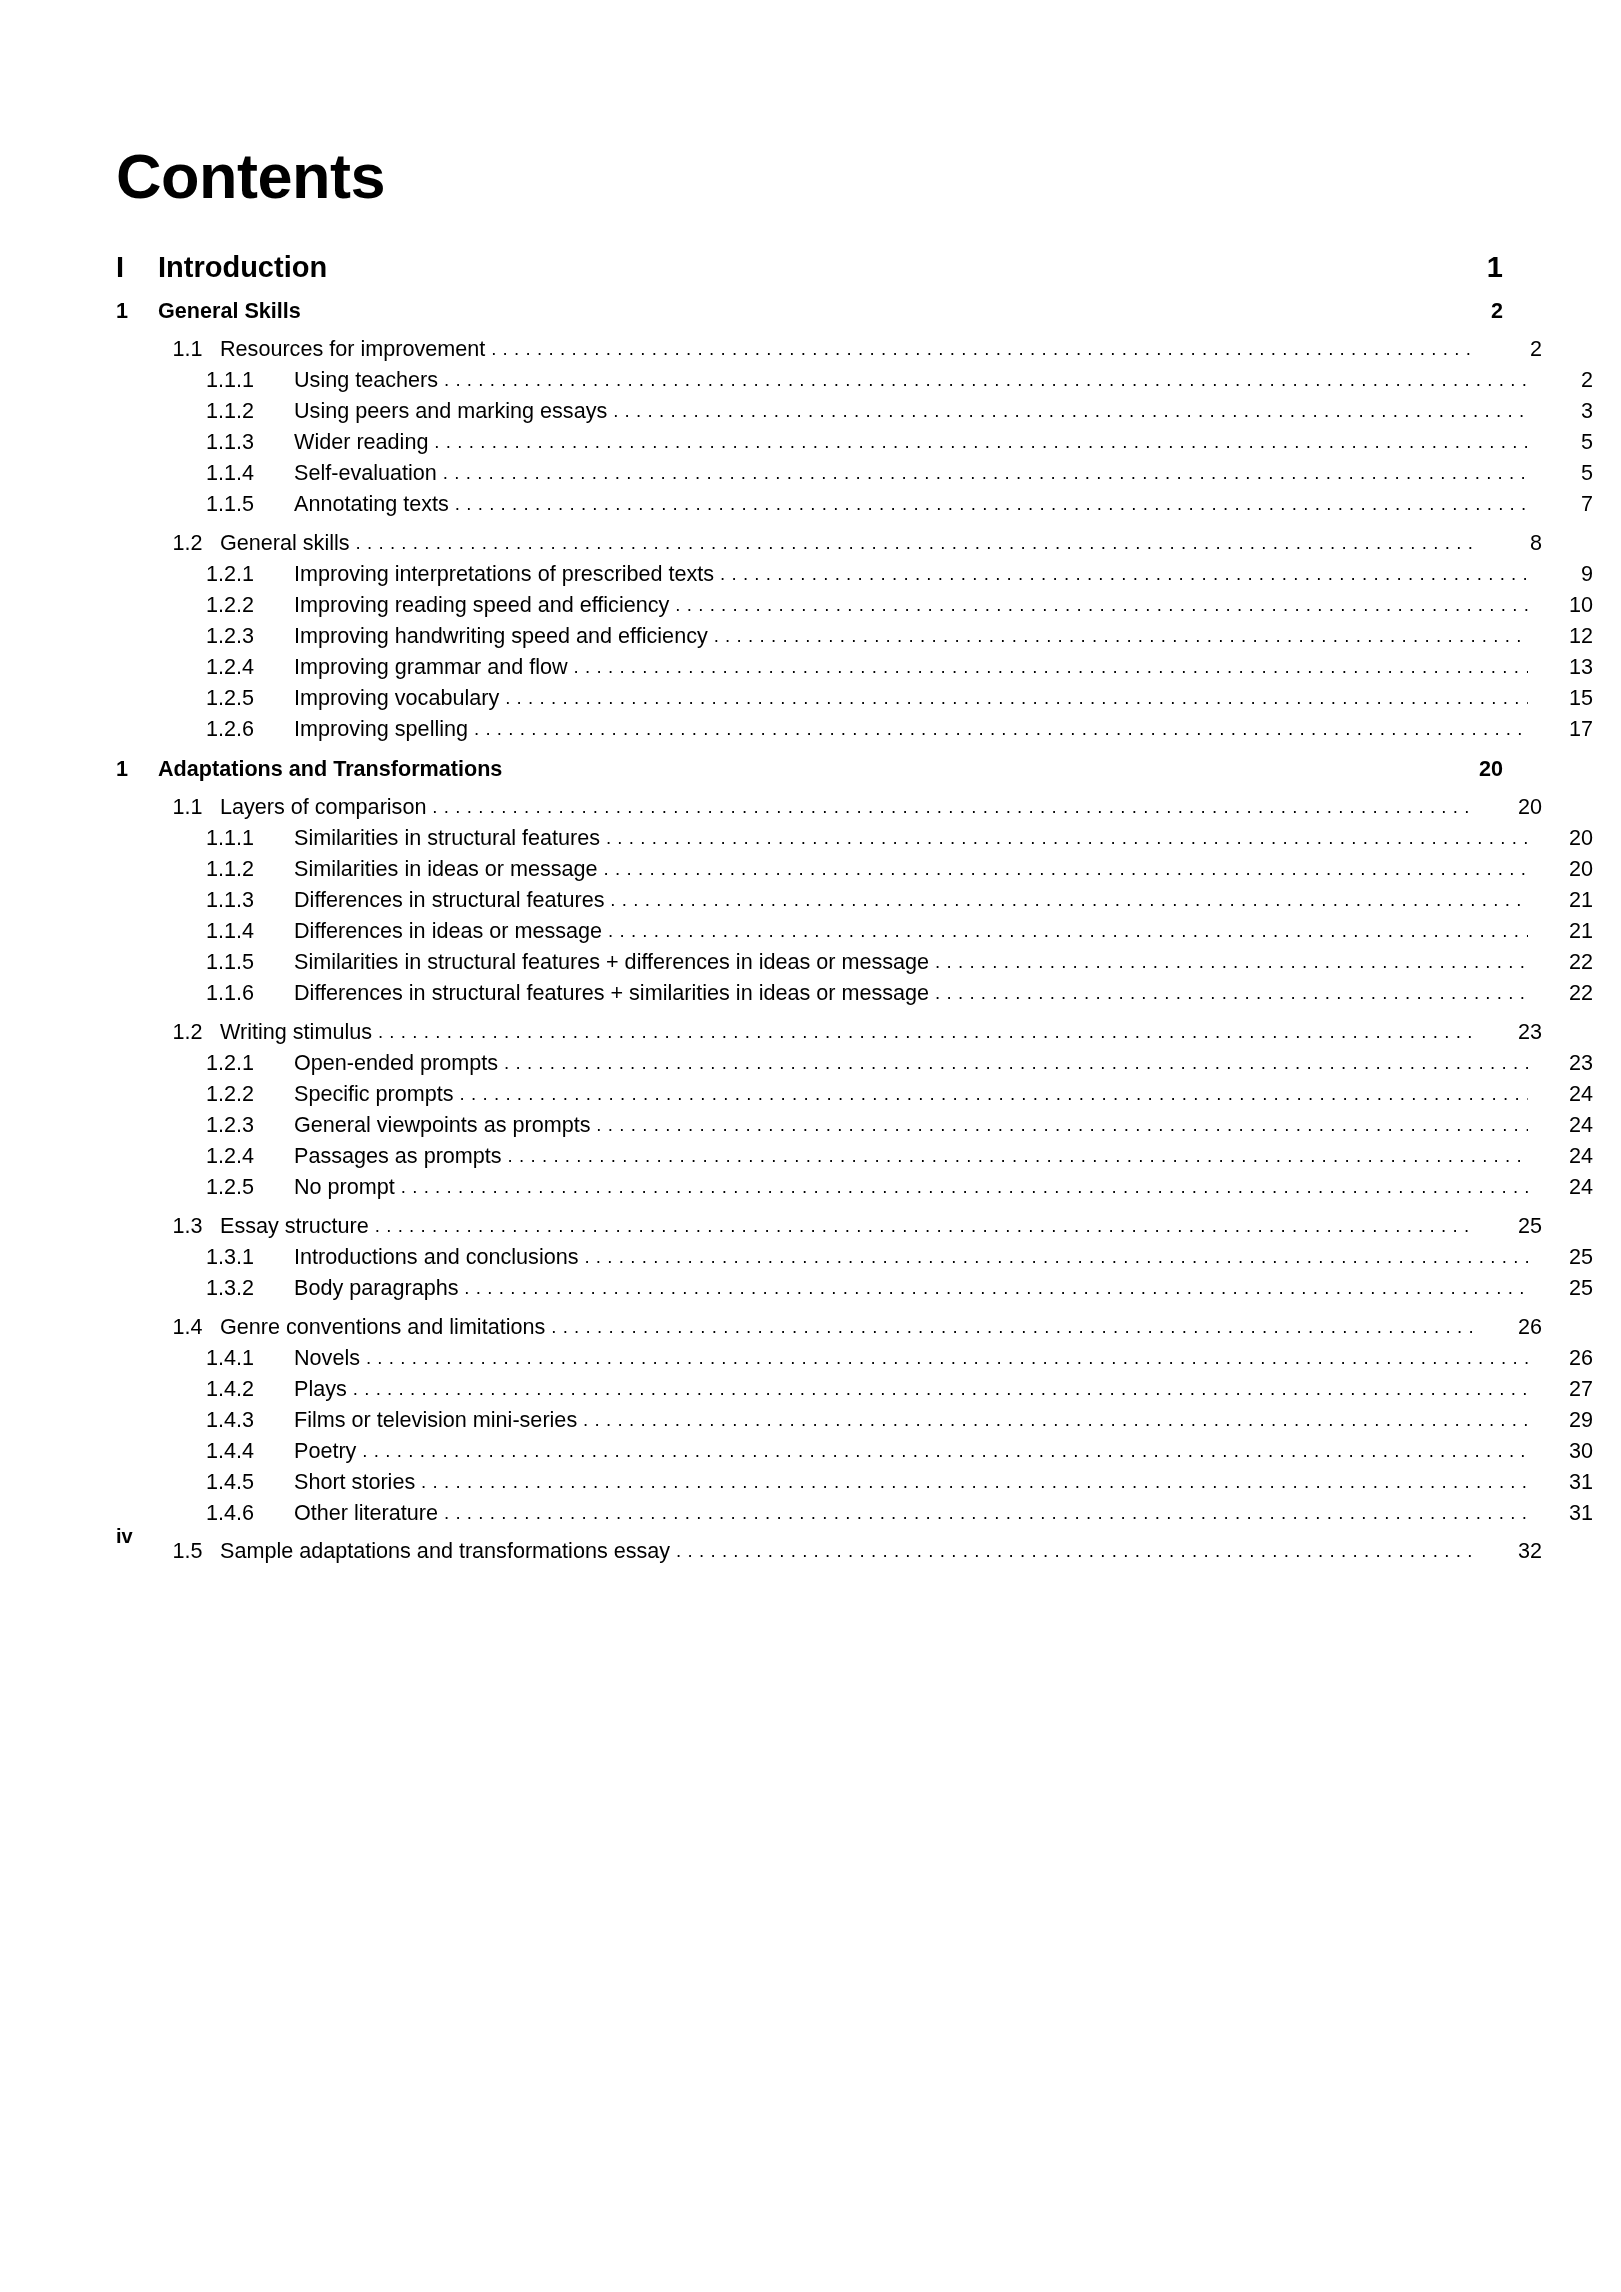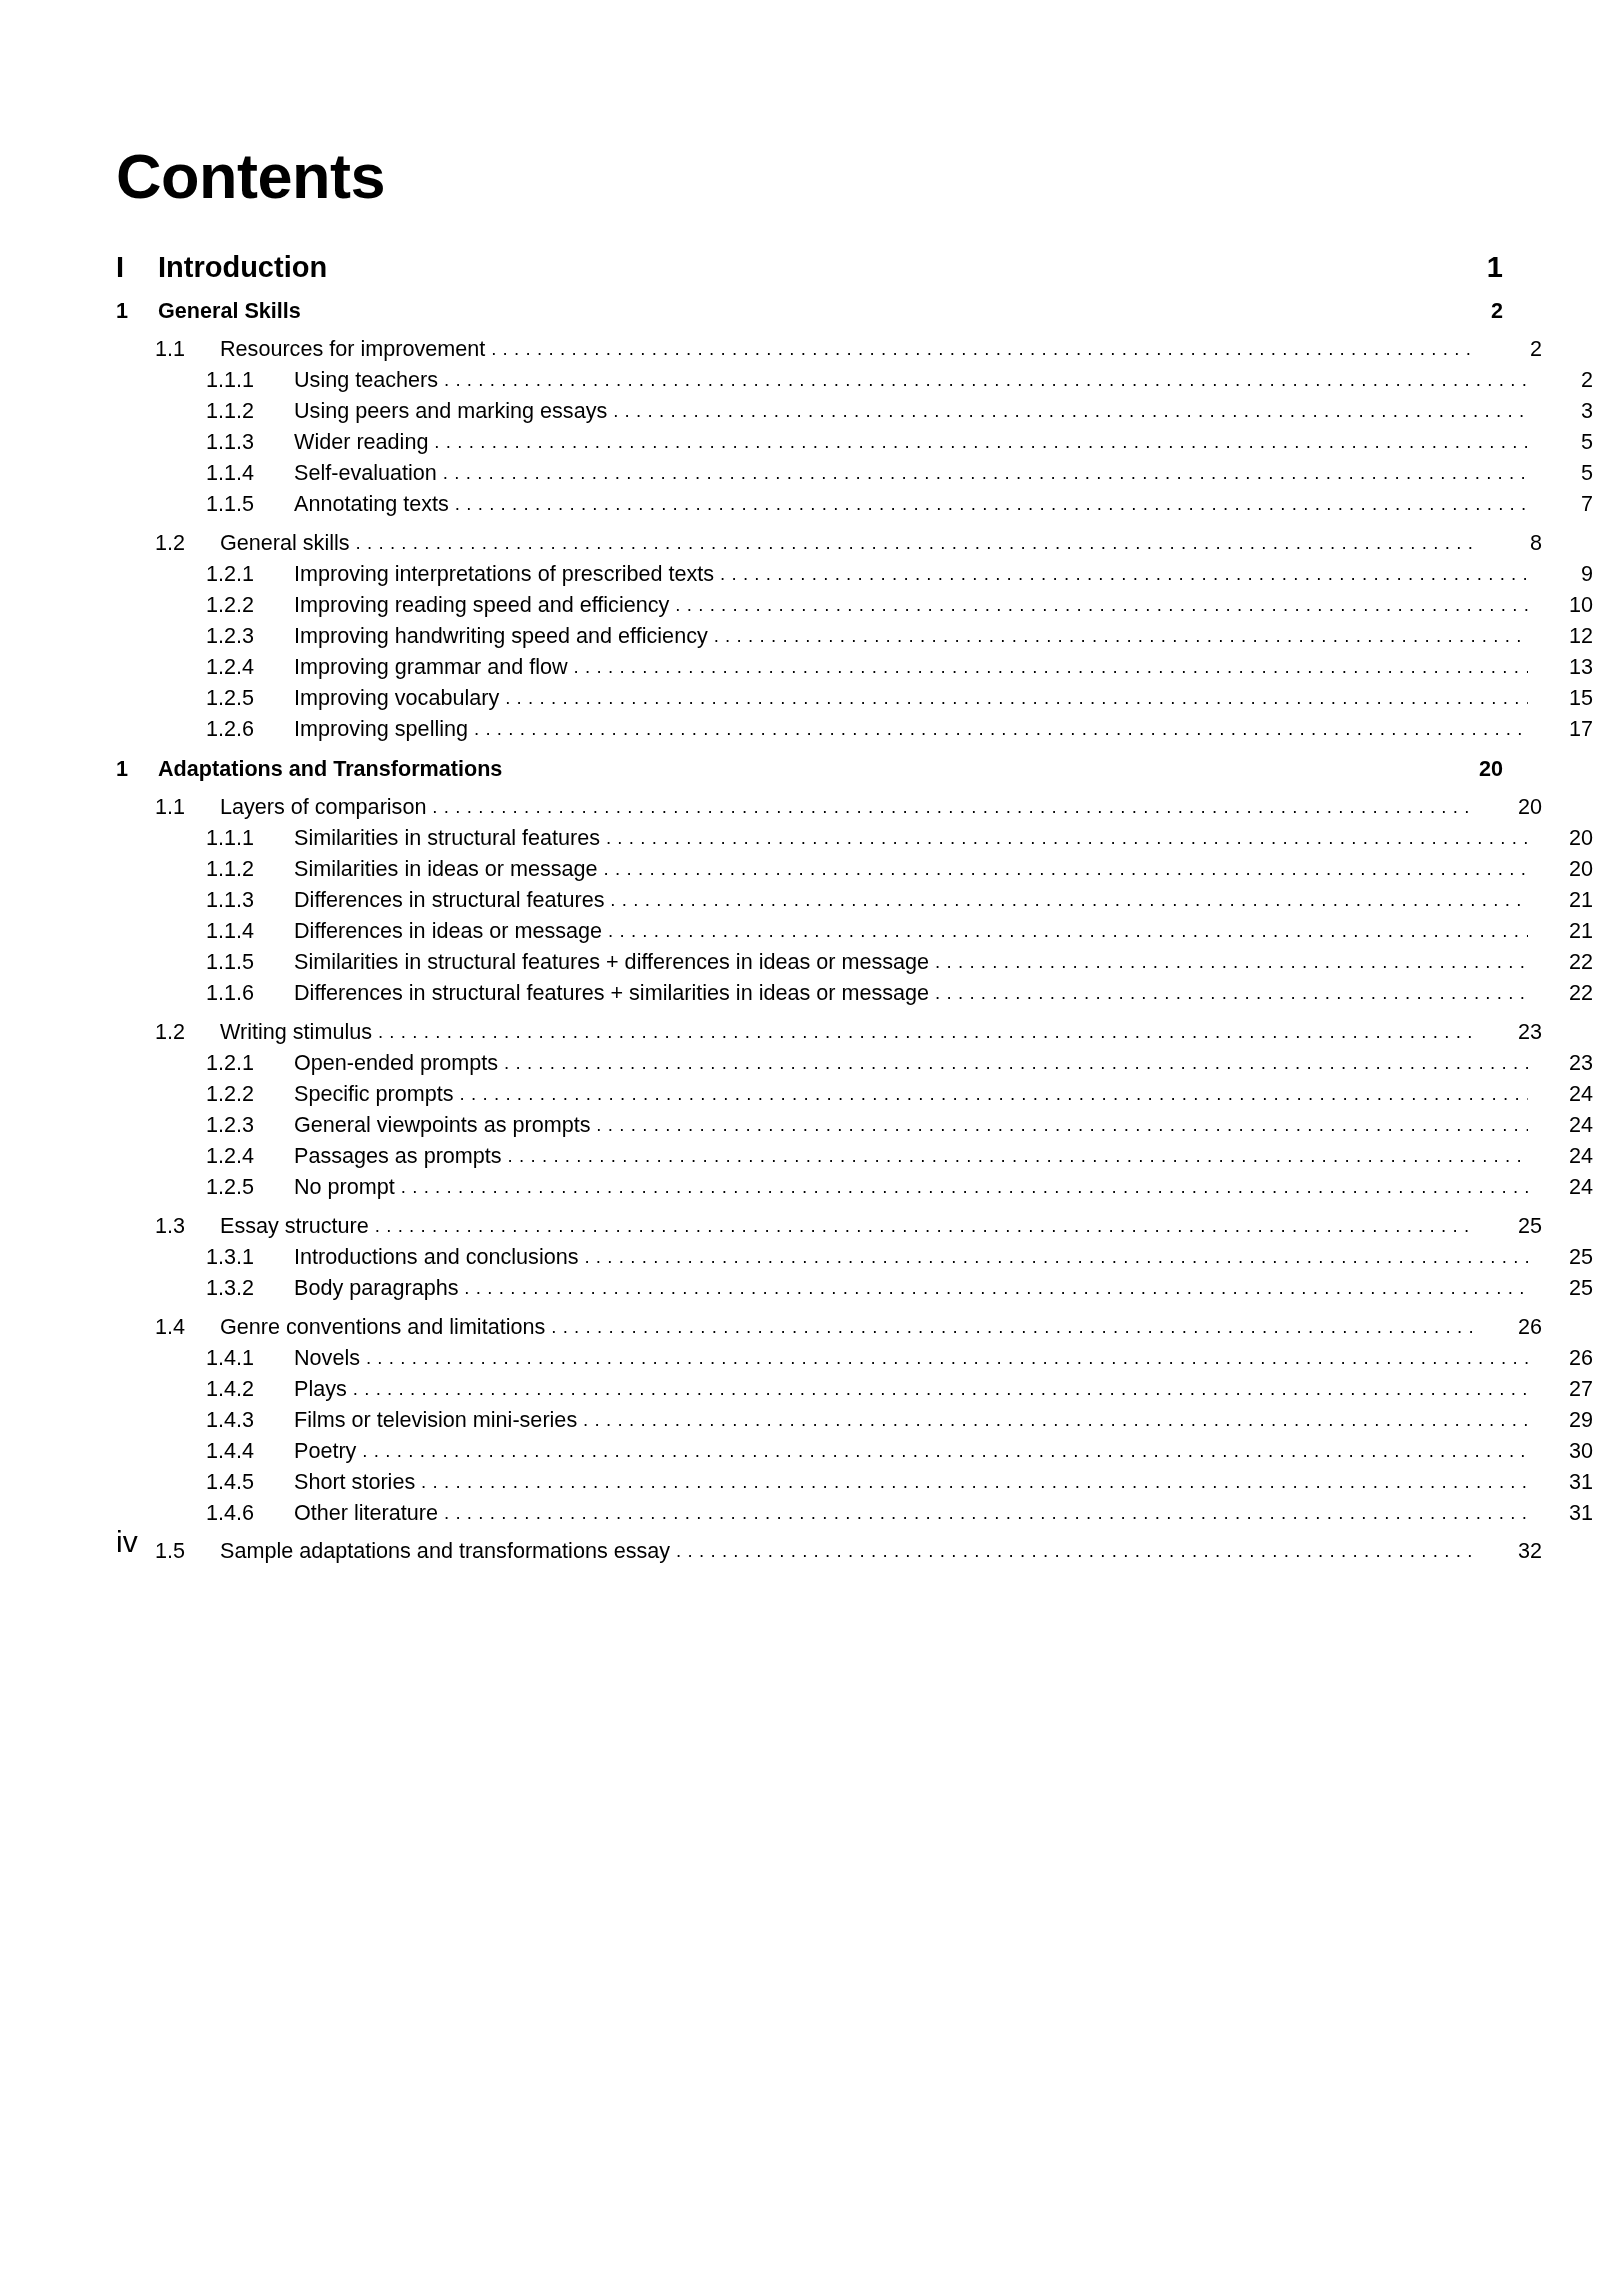--- a/index.html
+++ b/index.html
@@ -90,21 +90,21 @@
   .chapter .num { width: 42px; }
   .chapter .spacer { flex: 1 1 auto; }
   .chapter .pageno { width: 59px; }
 
   
   .section {
     font-size: 21.6px;
     margin-top: 12.7px;
     padding-left: 39px;
   }
-  .section .num { width: 65px; }
+  .section .num { width: 65px; text-align: center; }
   .section .pageno { width: 59px; }
 
   
   .subsection {
     font-size: 21.6px;
     margin-top: 5px;
     padding-left: 90px;
   }
   .subsection .num { width: 88px; }
   .subsection .pageno { width: 59px; }
@@ -116,22 +116,22 @@
     position: absolute;
     left: 116px;
     right: 116px;
     bottom: 56px;
     height: 29px;
   }
   .footer-pageno {
     position: absolute;
     left: 0;
     top: 0;
-    font-size: 30px;
-    font-weight: normal;
+    font-size: 20px;
+    font-weight: bold;
   }
   .footer-copyright {
     position: absolute;
     left: 0;
     right: 0;
     top: 2px;
     text-align: center;
     font-size: 20.6px;
   }
 </style>

